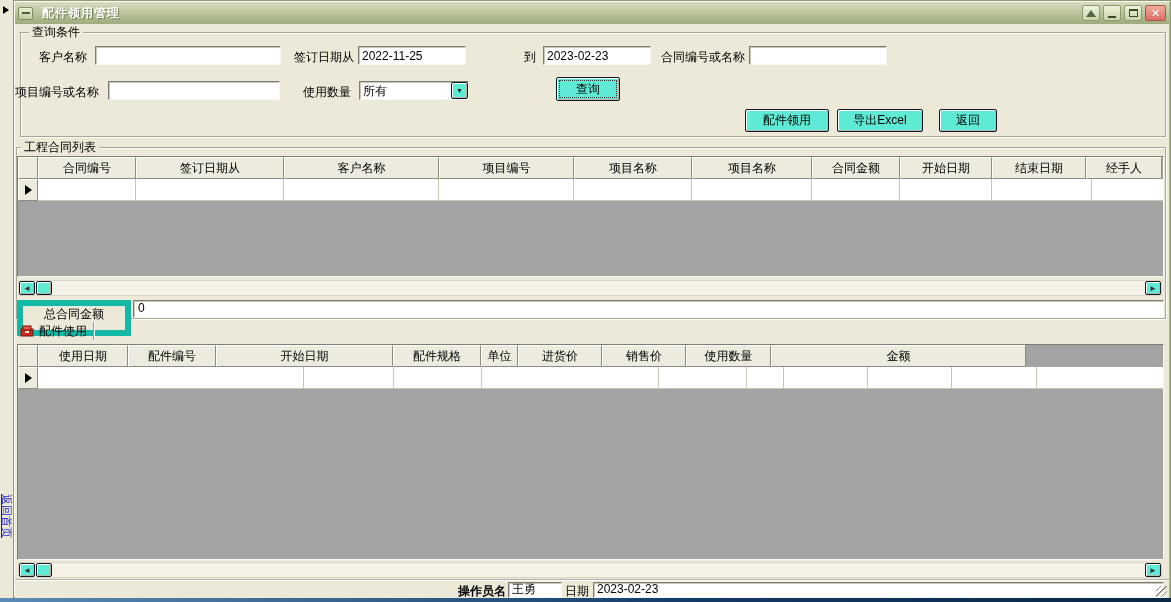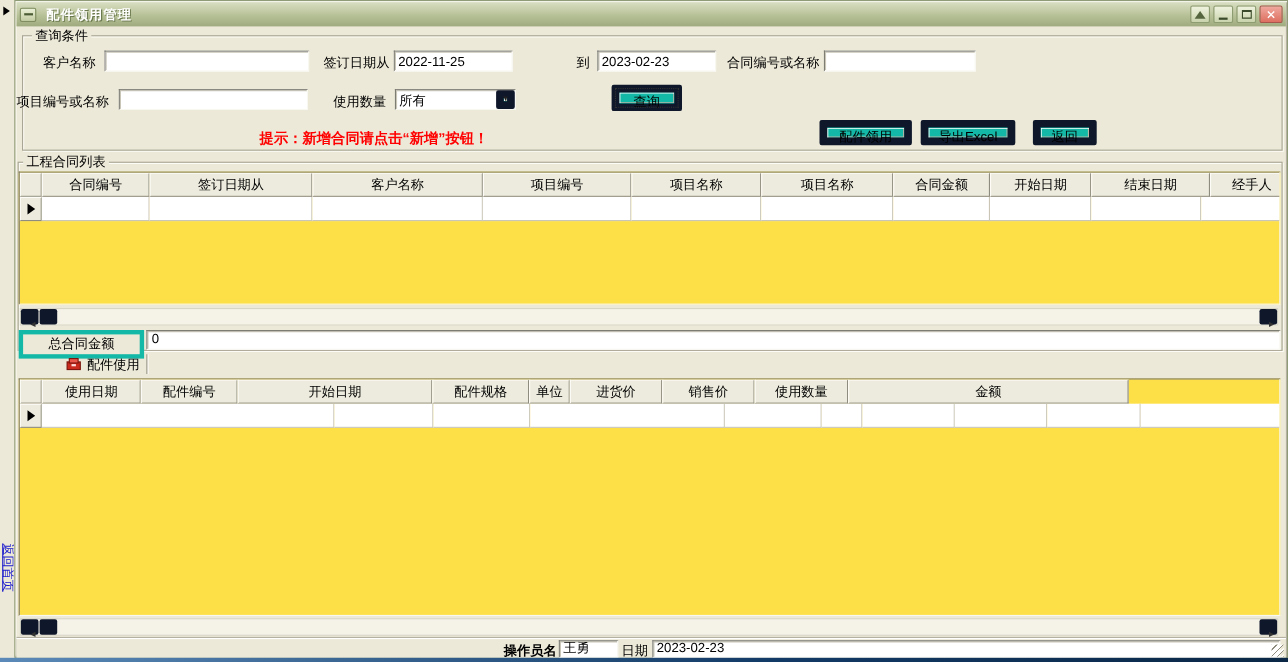--- a/index.html
+++ b/index.html
@@ -34,49 +34,49 @@
   .tri-up { width:0; height:0; border-left:5px solid transparent; border-right:5px solid transparent; border-bottom:7px solid #55663E; }
   .min-bar { width:8px; height:2px; background:#3A4A2A; margin-top:8px; }
   .max-box { width:9px; height:8px; border:1px solid #3A4A2A; border-top-width:2px; }
 
   
   .group { border:1px solid #A9A695; box-shadow:inset 1px 1px 0 #FDFCF7, 1px 1px 0 #FDFCF7; }
   .group-label { position:absolute; top:-8px; background:#ECE9D8; padding:0 3px; line-height:14px; }
   .sunken { background:#FFF; border:1px solid; border-color:#7E7D74 #F8F7F0 #F8F7F0 #7E7D74;
     box-shadow:inset 1px 1px 0 #C9C6B8; }
   input.sunken { font-family:inherit; font-size:12px; padding:0 3px; outline:none; }
-  .btn3d { background:#14b8a6; border:7px solid #0f172a;
+  .btn3d { background:#5eead4; border:1px solid #0f172a;
     box-shadow:inset 1px 1px 0 #FFF, inset -1px -1px 0 #B9B6A6; border-radius:2px;
     font-size:12px; text-align:center; cursor:pointer; }
   .btn3d.default { outline:1px dotted #333; outline-offset:-4px; }
 
   .combo { display:flex; }
   .combo-field { flex:1; padding:1px 3px; }
   .combo-btn { width:17px; height:100%; display:flex; align-items:center; justify-content:center; font-size:7px; color:#222; }
 
   
-  .grid { background:#fde047; border:1px solid; border-color:#7E7D74 #F8F7F0 #F8F7F0 #7E7D74; overflow:hidden; }
+  .grid { background:#a3a3a3; border:1px solid; border-color:#7E7D74 #F8F7F0 #F8F7F0 #7E7D74; overflow:hidden; }
   .grow { display:flex; }
   .hc { height:22px; line-height:20px; background:#EDEBDD; border:1px solid;
     border-color:#FDFCF7 #8E8C7E #8E8C7E #FDFCF7; text-align:center; overflow:hidden; white-space:nowrap; flex:none; }
   .dc { height:22px; background:#FFF; border-right:1px solid #C9C6B8; border-bottom:1px solid #C9C6B8; flex:none; }
   .selcell { width:20px; flex:none; }
   .sel-fixed { height:22px; background:#EDEBDD; border:1px solid; border-color:#FDFCF7 #8E8C7E #8E8C7E #FDFCF7;
     display:flex; align-items:center; justify-content:center; }
   .rowptr { width:0; height:0; border-top:5px solid transparent; border-bottom:5px solid transparent; border-left:7px solid #000; }
 
   .hscroll { background:#F5F3E8; border:1px solid #D8D5C5; display:flex; align-items:center; height:16px; }
   .sbtn { width:16px; height:14px; line-height:13px; font-size:8px; color:#333; flex:none; }
   .sthumb { width:16px; height:14px; flex:none; margin-left:1px; }
   .strack { flex:1; height:14px; }
 
-  .total-label { height:26px; line-height:16px; text-align:center; background:#ECE9D8; border:4px solid #14b8a6; }
+  .total-label { height:36px; line-height:16px; text-align:center; background:#ECE9D8; border:6px solid #14b8a6; }
   .total-value { height:18px; line-height:15px; padding:0 4px; }
 
-  .tabrow { display:flex; align-items:center; height:20px;margin-left:40px; }
+  .tabrow { display:flex; align-items:center; height:20px; }
   .tab-sep { width:1px; height:18px; background:#9A9889; margin-left:6px; box-shadow:1px 0 0 #FFF; }
   .parts-icon { width:14px; height:12px; margin-right:5px; }
 
   .hint { color:#F00; font-weight:bold; font-size:13px; }
 
   .statusbar { left:15px; top:580px; width:1154px; height:18px; background:#ECE9D8;
     border-top:1px solid #FFF; box-shadow:0 -1px 0 #B4B1A2; }
   .status-field { height:16px; line-height:13px; padding:0 3px; }
   .grip { position:absolute; right:2px; top:5px; width:11px; height:11px;
     background:repeating-linear-gradient(135deg, transparent 0 2px, #FFF 2px 3px, #8E8C7E 3px 4px); }
@@ -131,21 +131,20 @@
   <input class="abs sunken" style="left: 87px; top: 48px; width: 172px; height: 19px;" value="">
 
   <span class="abs" style="left:282px; top:51px;">使用数量</span>
   <div class="abs sunken combo" style="left:338px; top:48px; width:110px; height:19px;">
     <span class="combo-field">所有</span>
     <span class="combo-btn btn3d">▼</span>
   </div>
 
   <button class="abs btn3d default" style="left:535px; top:44px; width:64px; height:24px;">查询</button>
 
-  <span class="abs hint" style="left:215px; top:84px;">提示：新增合同请点击“新增”按钮！</span>
 
   <button class="abs btn3d" style="left:724px; top:76px; width:84px; height:23px;">配件领用</button>
   <button class="abs btn3d" style="left:816px; top:76px; width:86px; height:23px;">导出Excel</button>
   <button class="abs btn3d" style="left:918px; top:76px; width:58px; height:23px;">返回</button>
 </div>
 
 <div class="abs group" style="left:16px; top:147px; width:1150px; height:172px;">
   <span class="group-label" style="left:4px;">工程合同列表</span>
 </div>
 
@@ -153,21 +152,21 @@
   <div class="grow">
     <span class="hc selcell"></span>
     <span class="hc" style="width:98px">合同编号</span>
     <span class="hc" style="width:148px">签订日期从</span>
     <span class="hc" style="width:155px">客户名称</span>
     <span class="hc" style="width:135px">项目编号</span>
     <span class="hc" style="width:118px">项目名称</span>
     <span class="hc" style="width:120px">项目名称</span>
     <span class="hc" style="width:88px">合同金额</span>
     <span class="hc" style="width:92px">开始日期</span>
-    <span class="hc" style="width:108px">结束日期</span>
+    <span class="hc" style="width:94px">结束日期</span>
     <span class="hc" style="width:76px">经手人</span>
   </div>
   <div class="grow">
     <span class="sel-fixed selcell">
         <span class="rowptr"></span>
       </span>
     <span class="dc" style="width:98px"></span>
     <span class="dc" style="width:148px"></span>
     <span class="dc" style="width:155px"></span>
     <span class="dc" style="width:135px"></span>

